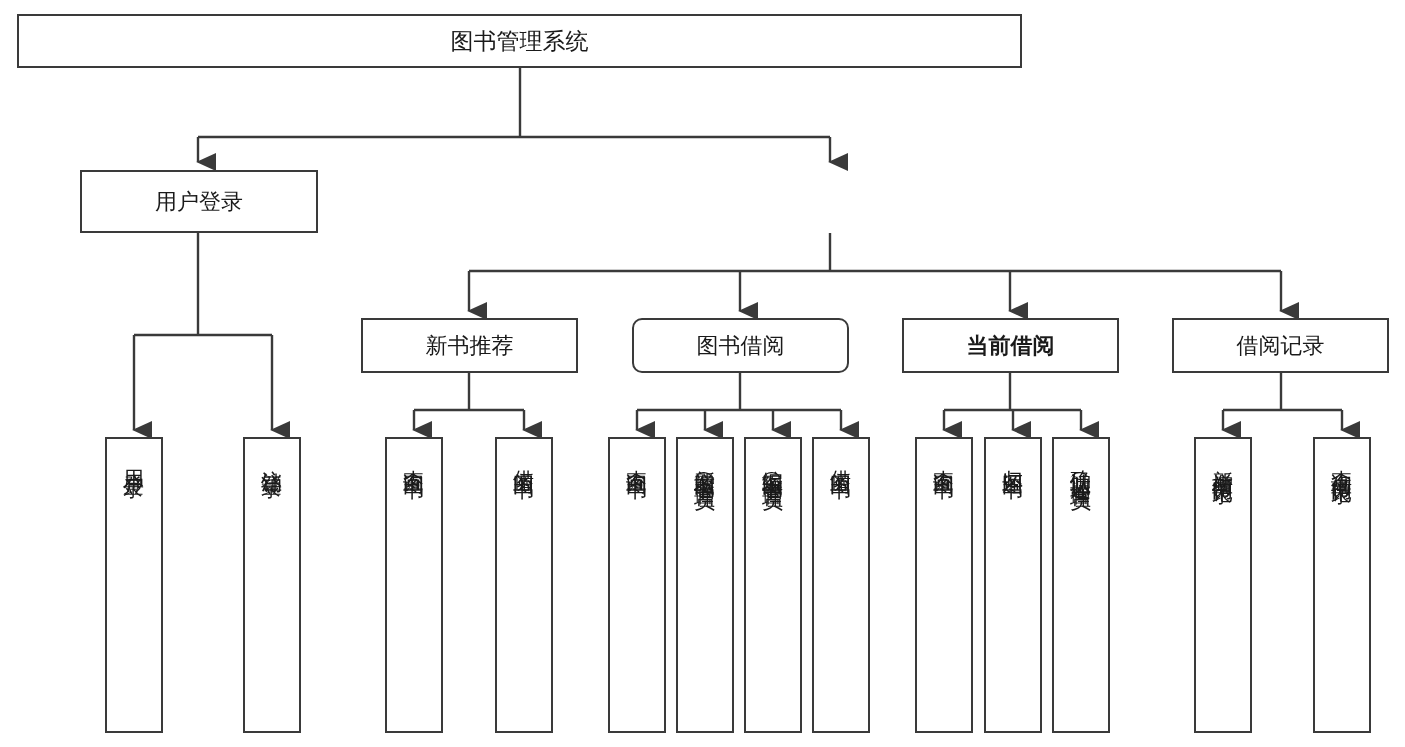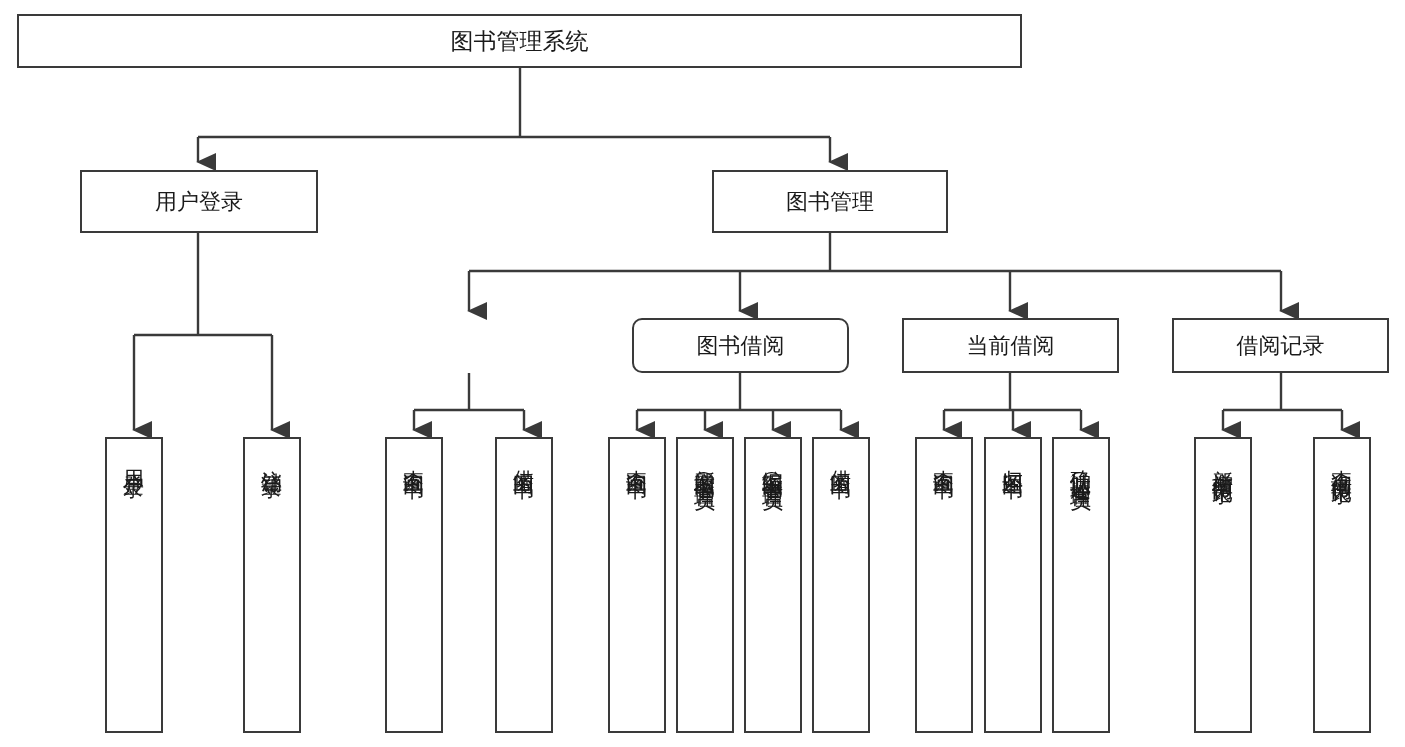--- a/index.html
+++ b/index.html
@@ -123,28 +123,28 @@
     </g>
   </svg>
 
   <div class="node root" style="left:17px; top:14px; width:1005px; height:54px;">
     <span>图书管理系统</span>
   </div>
 
   <div class="node level2" style="left:80px; top:170px; width:238px; height:63px;">
     <span>用户登录</span>
   </div>
-  <div class="node level2" style="left:712px; top:170px; width:236px; height:63px;">
-    <span>图书管理</span>
+
+  <div class="node level3" style="left:361px; top:318px; width:217px; height:55px;">
+    <span>新书推荐</span>
   </div>
-
   <div class="node level3" style="left:632px; top:318px; width:217px; height:55px;border-radius:10px;">
     <span>图书借阅</span>
   </div>
-  <div class="node level3" style="left:902px; top:318px; width:217px; height:55px;">
+  <div class="node level3" style="left:902px; top:318px; width:217px; height:55px;font-weight:bold;">
     <span>当前借阅</span>
   </div>
   <div class="node level3" style="left:1172px; top:318px; width:217px; height:55px;">
     <span>借阅记录</span>
   </div>
 
   <div class="node leaf" style="left:105px; top:437px; width:58px; height:296px;">
     <span class="vtext">用户登录</span>
   </div>
   <div class="node leaf" style="left:243px; top:437px; width:58px; height:296px;">

